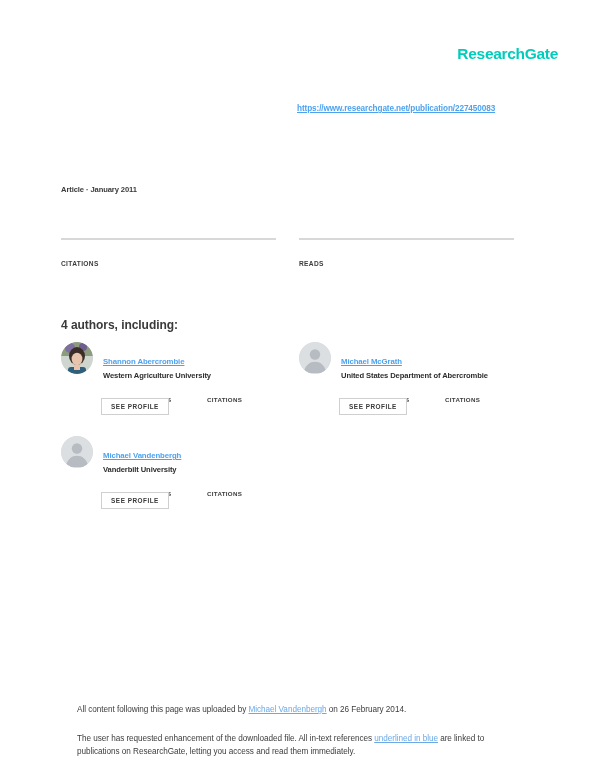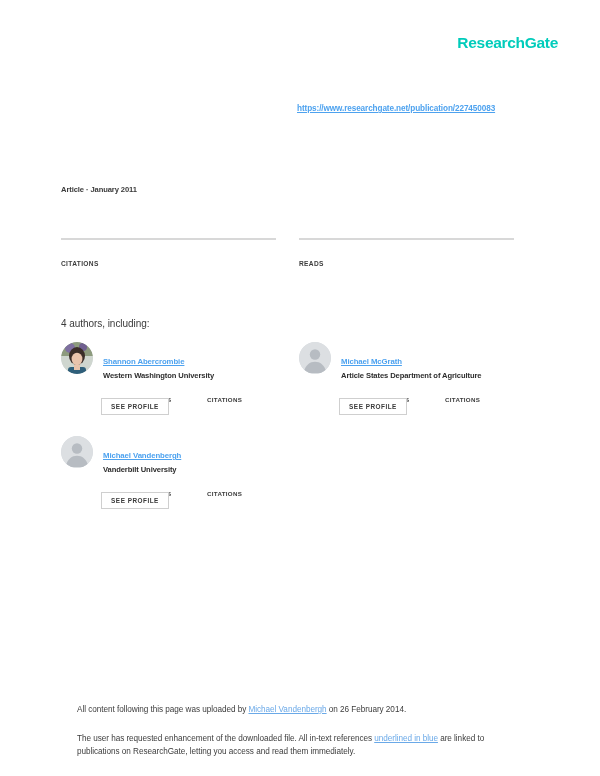--- a/index.html
+++ b/index.html
@@ -32,21 +32,21 @@
     top: 0;
     width: 600px;
     height: 677px;
     background: #ffffff;
   }
 
   
   .rg-logo {
     position: absolute;
     right: 42px;
-    top: 34px;
+    top: 45px;
     font-size: 15.5px;
     font-weight: bold;
     letter-spacing: -0.3px;
     color: #00ccbb;
     font-family: "Liberation Sans", sans-serif;
     white-space: nowrap;
   }
 
   
   .rg-url {
@@ -122,22 +122,22 @@
     font-weight: bold;
     letter-spacing: 0.35px;
     color: #3c3c3c;
   }
 
   
   .authors-heading {
     position: absolute;
     left: 61px;
     top: 318px;
-    font-size: 10px;
-    font-weight: normal;
+    font-size: 12px;
+    font-weight: bold;
     color: #3a3a3a;
     letter-spacing: -0.05px;
   }
 
   .author-card {
     position: absolute;
     width: 240px;
     height: 90px;
   }
   .author-card.a1 { left: 61px;  top: 338px; }
@@ -308,21 +308,21 @@
             <circle cx="22" cy="5" r="4" fill="#6f5f8f"></circle>
             <ellipse cx="16" cy="14" rx="8" ry="9" fill="#3a2d28"></ellipse>
             <ellipse cx="16" cy="17" rx="5.4" ry="6.2" fill="#e9c4ac"></ellipse>
             <rect x="7" y="25" width="18" height="9" rx="3" fill="#2f5f7a"></rect>
             <rect x="13" y="23" width="6" height="5" fill="#e9c4ac"></rect>
           </g>
         </svg>
       </div>
       <div class="author-body">
         <a class="author-name" href="#">Shannon Abercrombie</a>
-        <div class="author-affil">Western Washington University</div>
+        <div class="author-affil">Western Agriculture University</div>
         <div class="author-stats">
           <div class="astat pubs">
             <div class="astat-value"></div>
             <div class="astat-label">PUBLICATIONS</div>
           </div>
           <div class="astat cites">
             <div class="astat-value"></div>
             <div class="astat-label">CITATIONS</div>
           </div>
         </div>
@@ -333,21 +333,21 @@
     <div class="author-card a2">
       <div class="avatar">
         <svg viewBox="0 0 32 32">
           <circle cx="16" cy="16" r="16" fill="#dcdfe2"></circle>
           <circle cx="16" cy="12.5" r="5.2" fill="#b7bcc2"></circle>
           <path d="M4.5 31 C6.5 22.5 11 19.8 16 19.8 C21 19.8 25.5 22.5 27.5 31 Z" fill="#b7bcc2"></path>
         </svg>
       </div>
       <div class="author-body">
         <a class="author-name" href="#">Michael McGrath</a>
-        <div class="author-affil">Article States Department of Agriculture</div>
+        <div class="author-affil">United States Department of Abercrombie</div>
         <div class="author-stats">
           <div class="astat pubs">
             <div class="astat-value"></div>
             <div class="astat-label">PUBLICATIONS</div>
           </div>
           <div class="astat cites">
             <div class="astat-value"></div>
             <div class="astat-label">CITATIONS</div>
           </div>
         </div>

